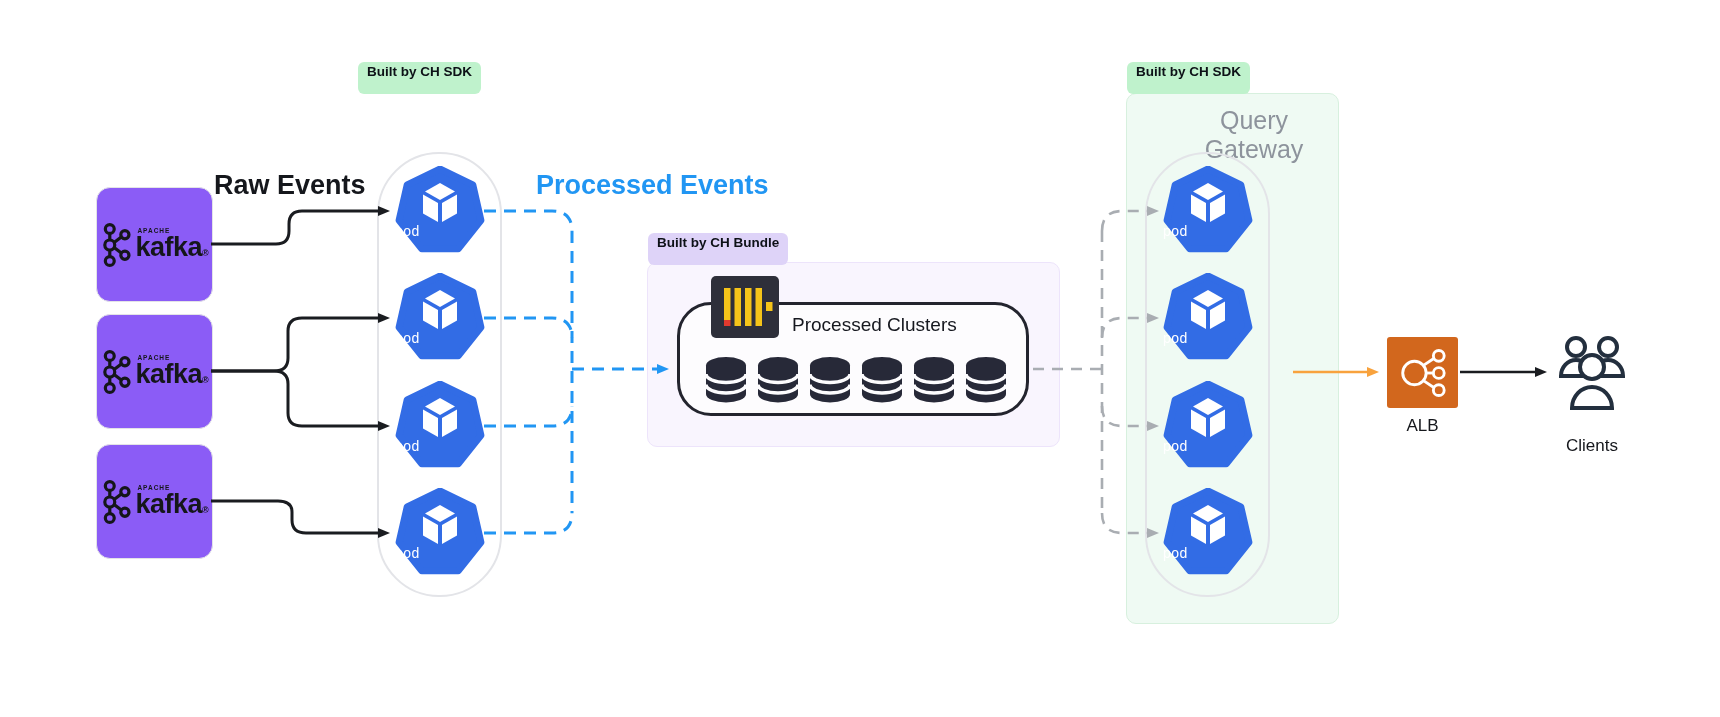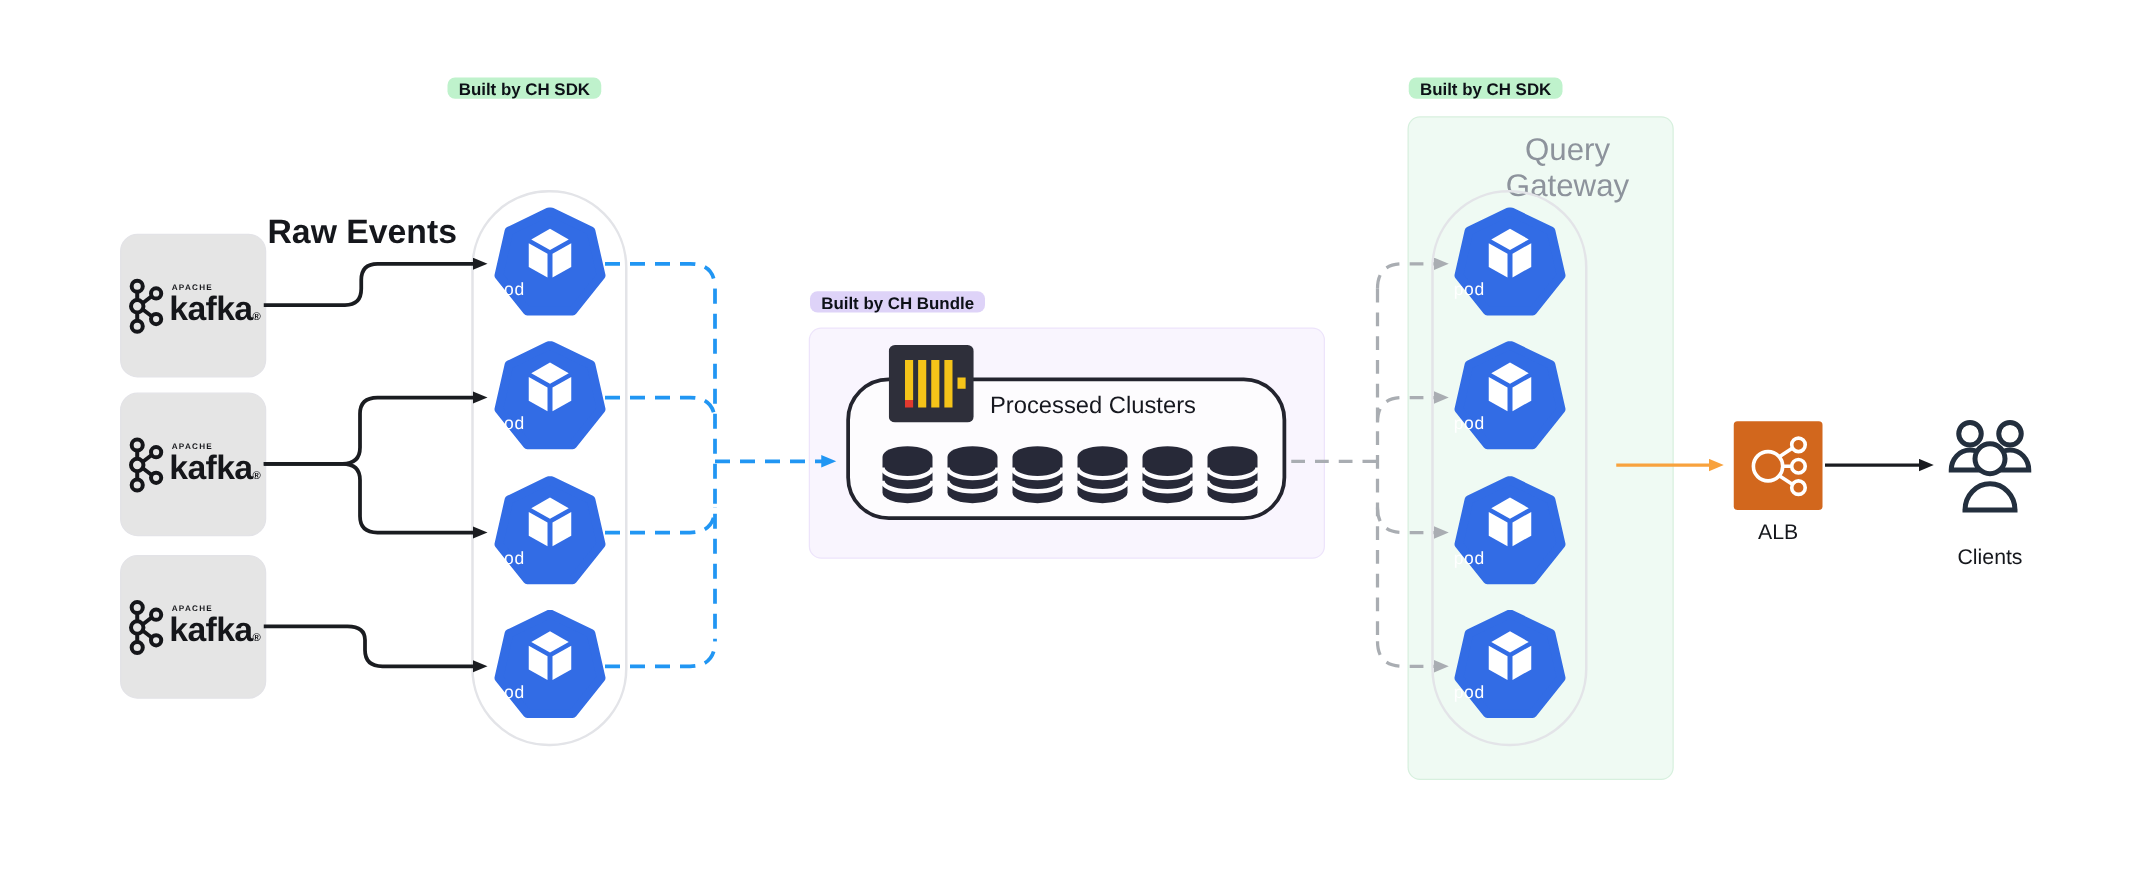--- a/index.html
+++ b/index.html
@@ -1,33 +1,33 @@
 <!DOCTYPE html>
 <html><head>
 <meta charset="utf-8">
 <style>
   html,body{margin:0;padding:0;background:#fff;}
   .canvas{position:relative;width:1720px;height:717px;background:#ffffff;overflow:hidden;
           font-family:"Liberation Sans",sans-serif;}
   .abs{position:absolute;}
 
   
-  .kafka-box{width:115px;height:113px;background:#e5e5e5;border:1.5px solid #E3E3E7;border-radius:14px;
+  .kafka-box{width:115px;height:113px;background:#8b5cf6;border:1.5px solid #E3E3E7;border-radius:14px;
              display:flex;align-items:center;justify-content:center;z-index:4;}
   .kafka-inner{display:flex;align-items:center;gap:3px;}
   .kafka-word{line-height:1;}
   .kafka-apache{font-size:6.5px;letter-spacing:1px;font-weight:700;color:#15161A;display:block;margin-left:2px;}
   .kafka-name{font-size:27px;font-weight:700;color:#15161A;letter-spacing:-0.5px;}
   .kafka-reg{font-size:9px;font-weight:700;color:#15161A;vertical-align:baseline;}
 
   
   .green-box{background:#EFFAF3;border:1.5px solid #D7F0DE;border-radius:10px;z-index:1;}
   .group-title{width:100%;text-align:center;font-size:25px;font-weight:500;color:#8D939C;margin-top:12px;}
   .capsule{border:2.5px solid #E3E4E8;border-radius:62px;background:transparent;z-index:2;}
-  .badge{display:inline-block;font-size:13.5px;font-weight:700;color:#0D1117;padding:2px 9px 0;
+  .badge{display:inline-block;font-size:13.5px;font-weight:700;color:#0D1117;padding:2px 9px 15px;
          border-radius:6px;z-index:6;white-space:nowrap;}
   .badge-green{background:#BFF2CC;}
   .badge-purple{background:#DED3F8;}
 
   
   .pod{width:90px;height:90px;z-index:10;}
   .pod-label{position:absolute;left:0;top:57px;width:100%;color:#fff;
              font-size:14px;font-weight:500;letter-spacing:0.5px;}
 
   
@@ -59,20 +59,21 @@
   <div class="abs capsule" style="left:1145px;top:152px;width:121px;height:441px;"></div>
 
   <div class="abs purple-box" style="left:647px;top:262px;width:411px;height:183px;"></div>
   <div class="abs dark-rect" style="left:677px;top:302px;width:346px;height:108px;"></div>
 
   <div class="abs badge badge-green" style="left:358px;top:62px;">Built by CH SDK</div>
   <div class="abs badge badge-purple" style="left:648px;top:233px;">Built by CH Bundle</div>
   <div class="abs badge badge-green" style="left:1127px;top:62px;">Built by CH SDK</div>
 
   <div class="abs flow-label" style="left:214px;top:170px;">Raw Events</div>
+  <div class="abs flow-label blue" style="left:536px;top:170px;">Processed Events</div>
 
   <svg class="connectors" width="1720" height="717" viewBox="0 0 1720 717">
     <defs>
       <marker id="ah-black" markerUnits="userSpaceOnUse" markerWidth="14" markerHeight="12" refX="1" refY="5" orient="auto">
         <path d="M0,0 L12,5 L0,10 Z" fill="#1A1C20"></path>
         </marker>
       <marker id="ah-blue" markerUnits="userSpaceOnUse" markerWidth="14" markerHeight="12" refX="1" refY="5" orient="auto">
         <path d="M0,0 L12,5 L0,10 Z" fill="#2196F3"></path>
         </marker>
       <marker id="ah-gray" markerUnits="userSpaceOnUse" markerWidth="14" markerHeight="12" refX="1" refY="5" orient="auto">

